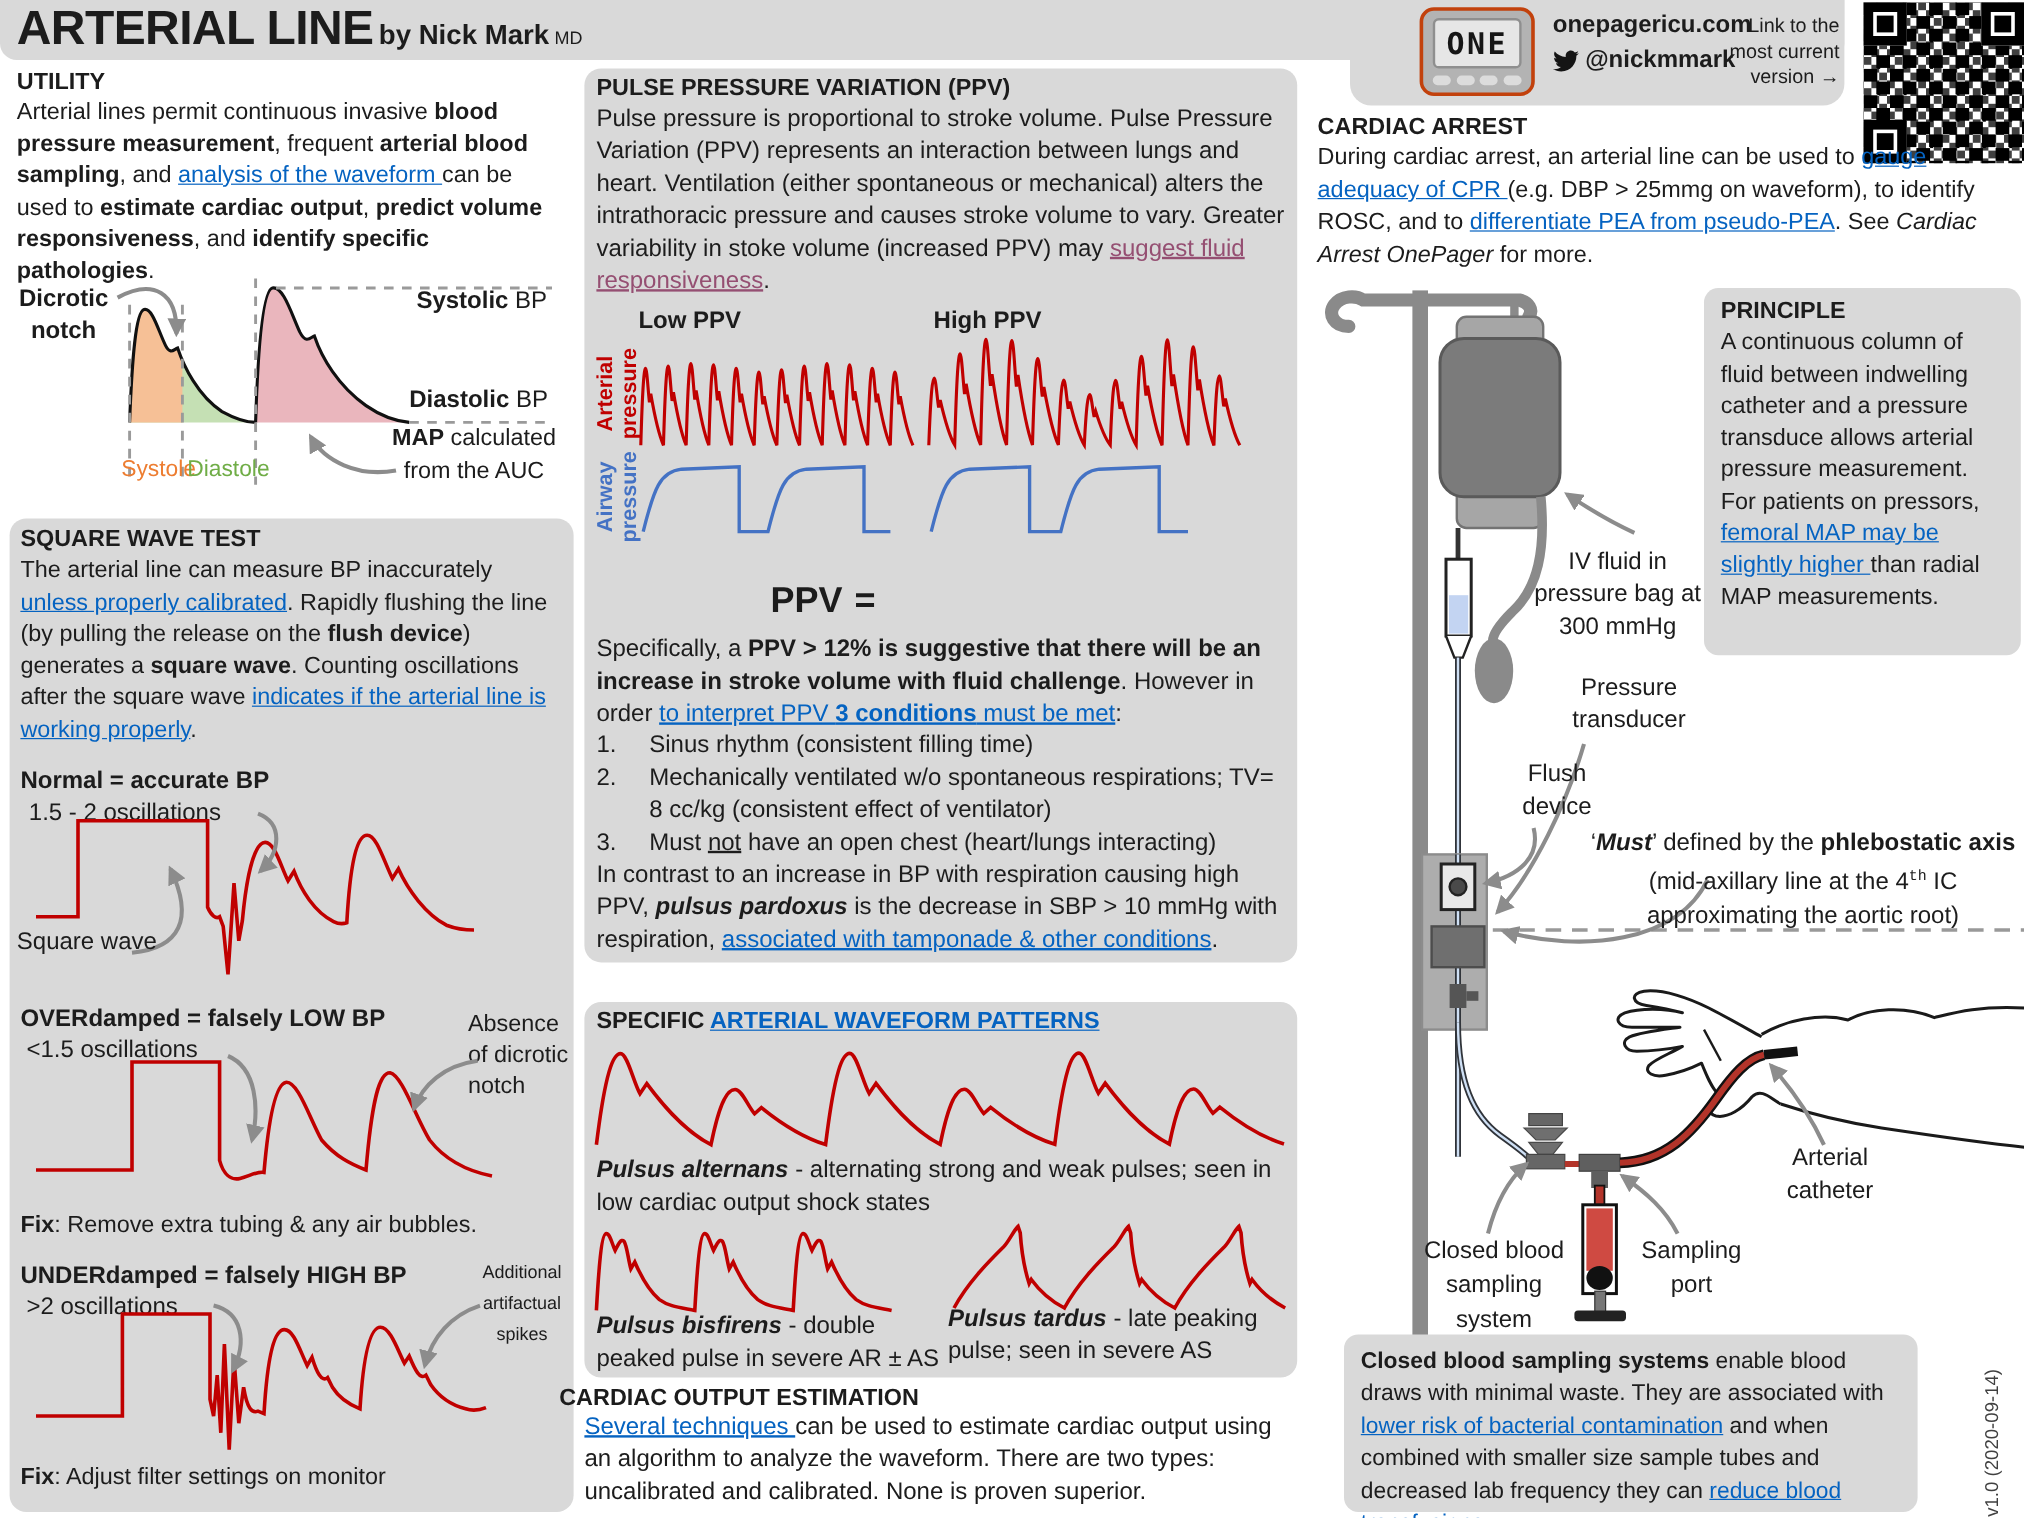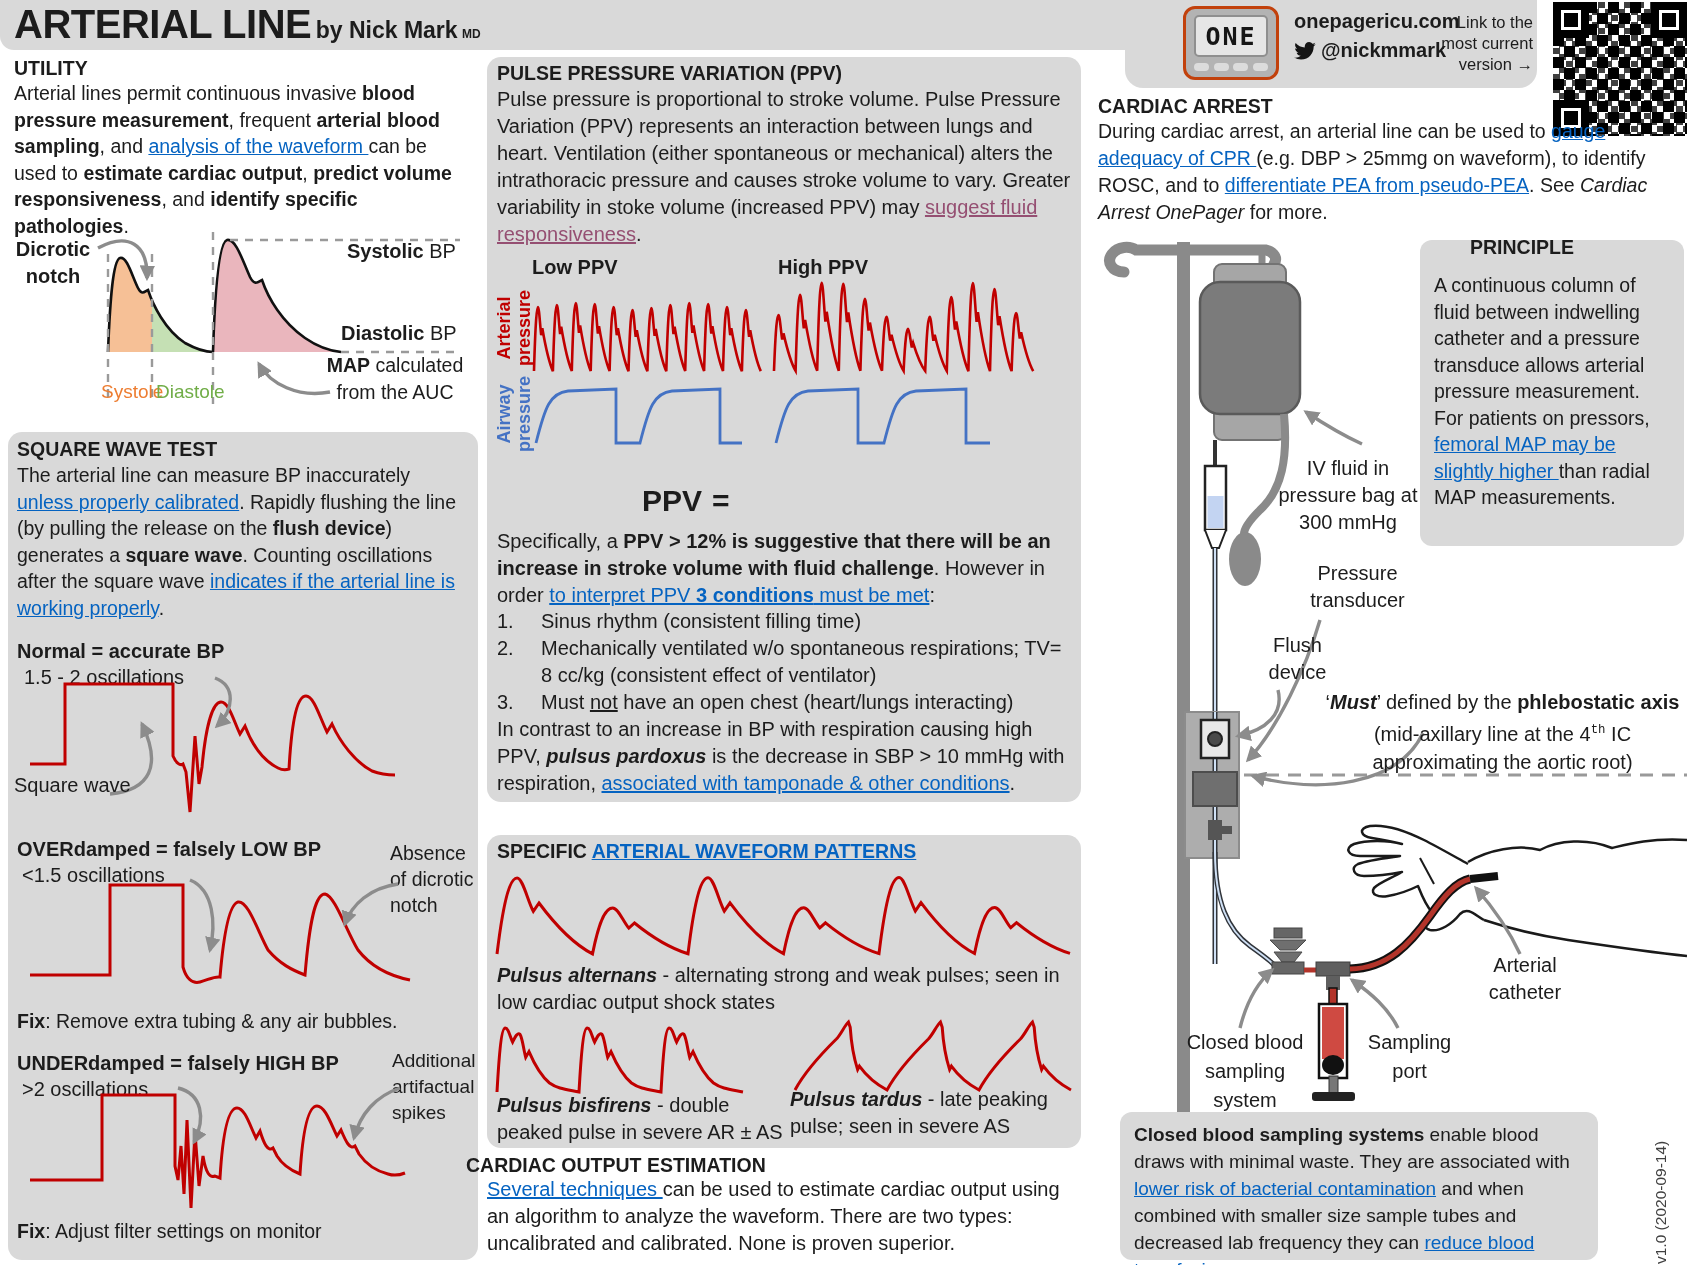--- a/index.html
+++ b/index.html
@@ -45,21 +45,21 @@
 </style>
 </head>
 <body>
 
 <div class="abs" style="left:0;top:0;width:1537px;height:50px;background:#d9d9d9;border-radius:0 0 14px 14px;"></div>
 <div class="abs" style="left:1125px;top:0;width:412px;height:88px;background:#d9d9d9;border-radius:0 0 18px 18px;"></div>
 
 <div class="abs" style="left:14px;top:2px;white-space:nowrap;">
   <span class="title">ARTERIAL LINE</span>
   <span style="font-size:23px;font-weight:700;">by Nick Mark</span>
-  <span style="font-size:12px;font-weight:700;">MD</span>
+  <span style="font-size:15px;font-weight:400;">MD</span>
 </div>
 
 <div class="onelogo">
   <div class="onescreen">ONE</div>
   <div class="onedots">
       <span></span>
       <span></span>
       <span></span>
       <span></span>
     </div>
@@ -147,21 +147,21 @@
       </marker>
     </defs>
   <path d="M20,103 H100 V13 H173 V95 C176,106 182,112 190,110 C198,108 204,104 210,105 C214,58 220,32 228,30 C238,28 248,60 258,78 C270,92 282,98 295,103 C300,44 306,22 315,22 C325,24 336,58 348,78 C362,96 380,104 400,108" fill="none" stroke="#c00000" stroke-width="3"></path>
   <path d="M180,8 C204,18 206,52 200,78" fill="none" stroke="#8c8c8c" stroke-width="3.4" marker-end="url(#ah3)"></path>
   <path d="M388,12 C360,16 342,32 335,52" fill="none" stroke="#8c8c8c" stroke-width="3.4" marker-end="url(#ah3)"></path>
 </svg>
 <div class="abs body19" style="left:17px;top:1008px;"><span class="b">Fix</span><span>: Remove extra tubing &amp; any air bubbles.</span></div>
 
 <div class="abs b" style="left:17px;top:1052px;font-size:20px;">UNDERdamped = falsely HIGH BP</div>
 <div class="abs" style="left:22px;top:1078px;font-size:20px;">&gt;2 oscillations</div>
-<div class="abs" style="left:392px;top:1048px;width:86px;font-size:19px;line-height:26px;">Additional artifactual spikes</div>
+<div class="abs" style="left:392px;top:1048px;width:86px;font-size:15px;line-height:26px;text-align:center;">Additional artifactual spikes</div>
 <svg style="left:10px;top:1086px;" width="460" height="150" viewBox="0 0 460 150">
   <defs>
       <marker id="ah4" viewBox="0 0 10 10" refX="8" refY="5" markerWidth="4.6" markerHeight="4.6" orient="auto-start-reverse">
         <path d="M0,0 L10,5 L0,10 z" fill="#8c8c8c"></path>
       </marker>
     </defs>
   <path d="M20,94 H92 V9 H165 V80 L168,94 L171,60 L174,108 L177,34 L181,122 L185,46 L189,100 L193,70 C196,88 200,92 205,90 L210,92 C213,42 219,22 227,22 C235,22 240,40 246,52 L250,45 C254,58 258,66 263,62 L267,70 C272,78 280,84 290,88 C293,40 299,20 307,20 C315,20 321,38 327,50 L331,44 C336,56 340,64 345,60 L349,68 C356,78 366,85 378,88 C384,90 390,89 395,87" fill="none" stroke="#c00000" stroke-width="3"></path>
   <path d="M168,2 C192,8 196,32 184,56" fill="none" stroke="#8c8c8c" stroke-width="3.4" marker-end="url(#ah4)"></path>
   <path d="M390,2 C366,10 350,28 344,52" fill="none" stroke="#8c8c8c" stroke-width="3.4" marker-end="url(#ah4)"></path>
 </svg>
@@ -291,21 +291,21 @@
   <path d="M274,216 C252,206 236,196 218,184" fill="none" stroke="#8c8c8c" stroke-width="3.4" marker-end="url(#ah5)"></path>
   <path d="M232,392 C218,440 190,500 160,532" fill="none" stroke="#8c8c8c" stroke-width="3.4" marker-end="url(#ah5)"></path>
   <path d="M190,462 C196,486 178,502 150,508" fill="none" stroke="#8c8c8c" stroke-width="3.4" marker-end="url(#ah5)"></path>
   <path d="M335,505 C310,558 230,566 165,548" fill="none" stroke="#8c8c8c" stroke-width="3.4" marker-end="url(#ah5)"></path>
   <path d="M152,800 C158,776 168,756 184,742" fill="none" stroke="#8c8c8c" stroke-width="3.4" marker-end="url(#ah5)"></path>
   <path d="M310,800 C300,780 284,766 264,752" fill="none" stroke="#8c8c8c" stroke-width="3.4" marker-end="url(#ah5)"></path>
   <path d="M432,726 C420,700 402,676 388,660" fill="none" stroke="#8c8c8c" stroke-width="3.4" marker-end="url(#ah5)"></path>
 </svg>
 
 <div class="panel" style="left:1420px;top:240px;width:264px;height:306px;border-radius:12px;"></div>
-<div class="abs h" style="left:1434px;top:236px;margin-left:36px;">PRINCIPLE</div>
+<div class="abs h" style="left:1434px;top:248px;">PRINCIPLE</div>
 <div class="abs" style="left:1434px;top:272px;width:240px;font-size:19.5px;line-height:26.5px;"><span>A continuous column of fluid between indwelling catheter and a pressure transduce allows arterial pressure measurement. For patients on pressors, </span><span class="l">femoral MAP may be slightly higher </span><span>than radial MAP measurements.</span></div>
 
 <div class="lbl ctr" style="left:1268px;top:455px;width:160px;">IV fluid in pressure bag at 300 mmHg</div>
 <div class="lbl ctr" style="left:1275px;top:560px;width:165px;">Pressure transducer</div>
 <div class="lbl ctr" style="left:1245px;top:632px;width:105px;">Flush device</div>
 <div class="lbl ctr" style="left:1318px;top:688px;width:369px;line-height:28px;"><span>‘</span><span class="bi">Must</span><span>’ defined by the </span><span class="b">phlebostatic axis</span><span> (mid-axillary line at the 4</span><span class="sup">th</span><span> IC approximating the aortic root)</span></div>
 <div class="lbl ctr" style="left:1460px;top:952px;width:130px;">Arterial catheter</div>
 <div class="lbl ctr" style="left:1176px;top:1028px;width:138px;line-height:29px;">Closed blood sampling system</div>
 <div class="lbl ctr" style="left:1352px;top:1028px;width:115px;line-height:29px;">Sampling port</div>
 

